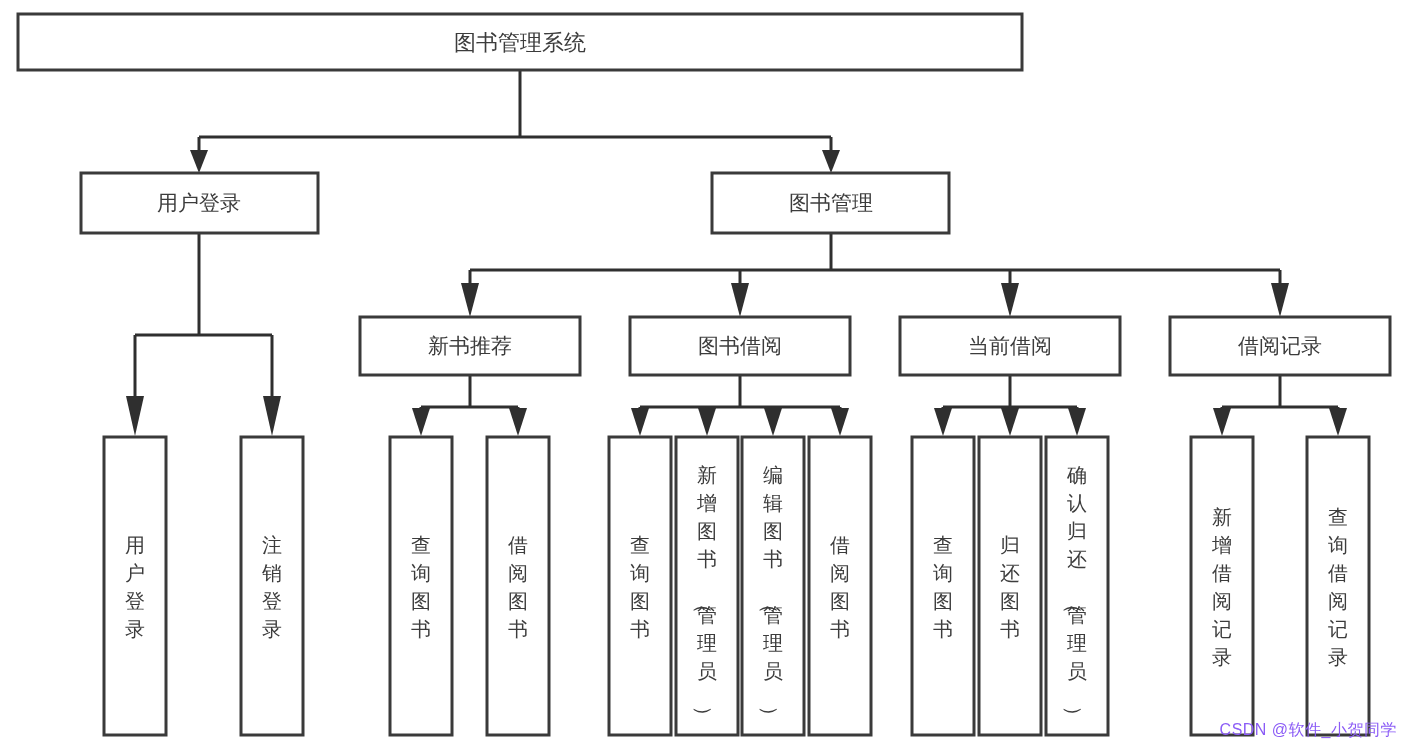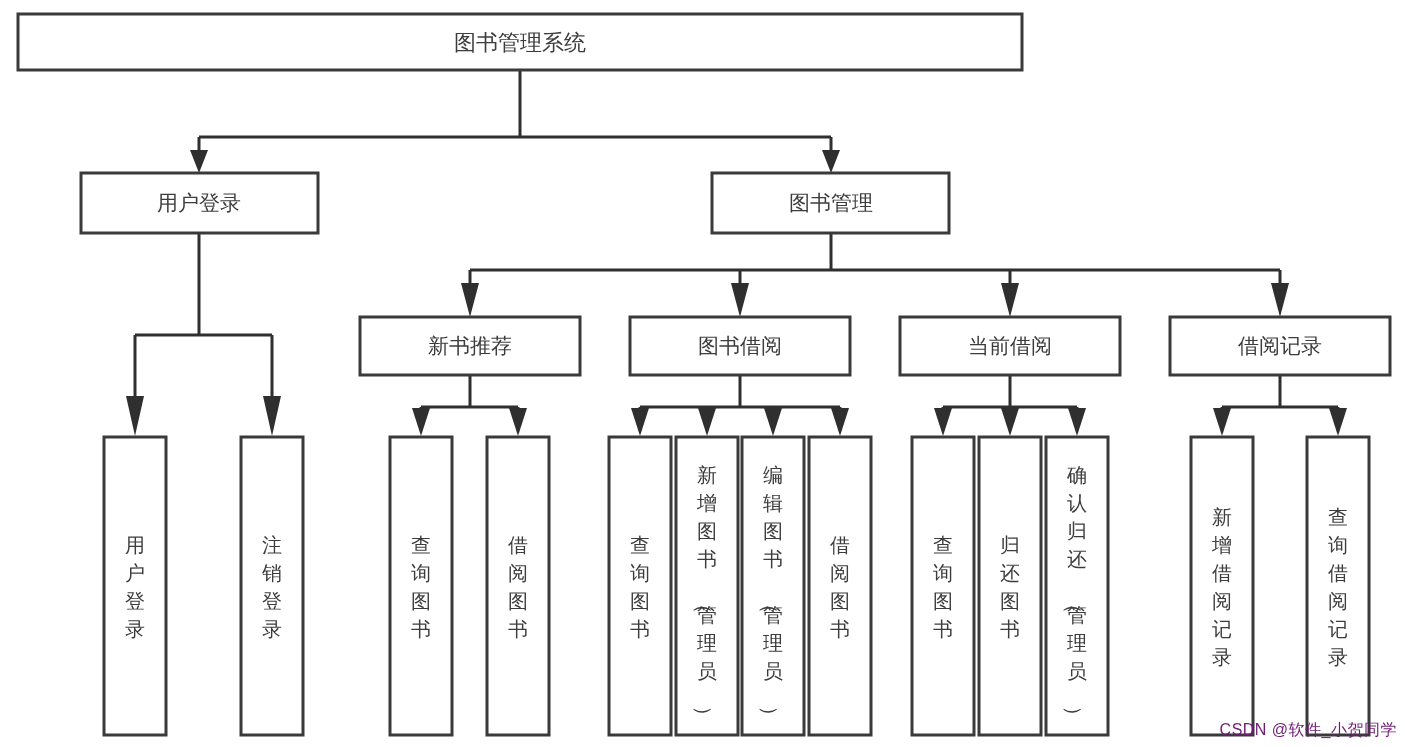--- a/index.html
+++ b/index.html
@@ -54,21 +54,21 @@
     stroke-linecap: butt;
   }
   .arrow-head {
     fill: #2f2f2f;
     stroke: none;
   }
   .watermark {
     position: absolute;
     right: 8px;
     bottom: 6px;
-    color: #701a75;
+    color: #8b5cf6;
     font-size: 16px;
     font-family: "Liberation Sans", "DejaVu Sans", sans-serif;
     letter-spacing: 0.5px;
     white-space: nowrap;
     pointer-events: none;
   }
 </style>
 </head>
 <body>
 

